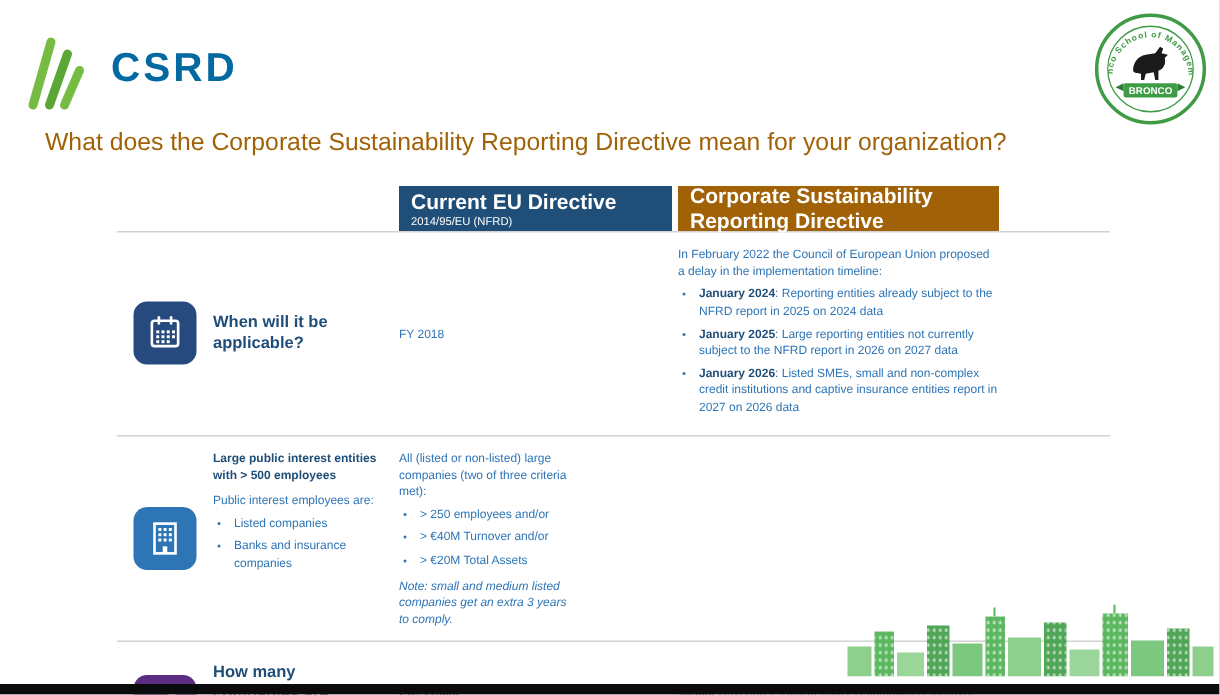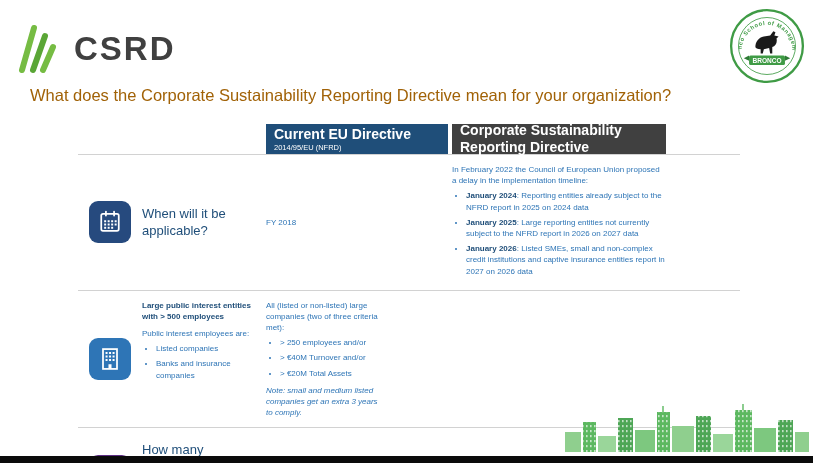--- a/index.html
+++ b/index.html
@@ -1,54 +1,54 @@
 <!DOCTYPE html>
 <html><head>
 <meta charset="utf-8">
 <style>
   * { margin:0; padding:0; box-sizing:border-box; }
   body { font-family:"Liberation Sans", sans-serif; background:#888; }
   .slide { position:relative; width:813px; height:463px; background:#ffffff; overflow:hidden; margin:0 auto; }
 
   
   .brand-mark { position:absolute; left:12px; top:20px; }
-  .slide-title { position:absolute; left:74px; top:30px; font-size:33px; font-weight:bold;
-                 letter-spacing:2px; color:#404040; }
+  .slide-title { position:absolute; left:74px; top:30px; font-size:27px; font-weight:bold;
+                 letter-spacing:2px; color:#0369a1; }
 
   
   .seal { position:absolute; left:729px; top:8px; }
 
   
   .question { position:absolute; left:30px; top:86px; width:772px;
               font-size:16.5px; color:#a16207; }
 
   
   .table { position:absolute; left:78px; top:124px; width:662px; font-size:8px; }
   .grid-row { display:grid; grid-template-columns:64px 124px 186px 1fr; }
   .head-row { height:30px; }
   .col-head { color:#ffffff; display:flex; flex-direction:column; justify-content:center;
               padding:2px 8px; line-height:1.2; }
   .col-head .t { font-weight:bold; font-size:14px; }
   .col-head .s { font-size:7.5px; }
   .head-current { background:#1F4E79; margin-right:4px; }
-  .head-csrd { background:#404040; width:214px; }
+  .head-csrd { background:#a16207; width:214px; }
 
   .rows-wrap { border-bottom:1px solid #d2d2d2; }
   .row { border-top:1px solid #d2d2d2; padding:9px 0; align-items:center; }
   .row3 { padding:13px 0; }
 
   .cell-icon { display:flex; justify-content:center; }
   .icon-tile { width:42px; height:42px; border-radius:9px; display:flex; align-items:center;
                justify-content:center; }
   .tile-navy { background:#264a7e; }
   .tile-blue { background:#2E75B6; }
   .tile-purple { background:#5C2D83; }
   .icon-tile svg { width:28px; height:28px; }
 
-  .cell-label { font-weight:normal; font-size:13px; color:#1F4E79; padding-right:12px; line-height:1.35; }
+  .cell-label { font-weight:bold; font-size:11px; color:#1F4E79; padding-right:12px; line-height:1.35; }
   .cell-current { padding-right:8px; color:#2E75B6; line-height:1.4; }
   .cell-csrd { padding-right:74px; color:#2E75B6; line-height:1.4; }
   .row .top-align { align-self:start; }
 
   .lead { font-weight:bold; color:#1F4E79; }
   .blue-text { color:#2E75B6; }
   ul.blist { list-style:disc; margin:4px 0 0 14px; }
   ul.blist li { margin-bottom:4px; }
   .note { font-style:italic; margin-top:6px; }
   .stack-line { margin-bottom:7px; }

